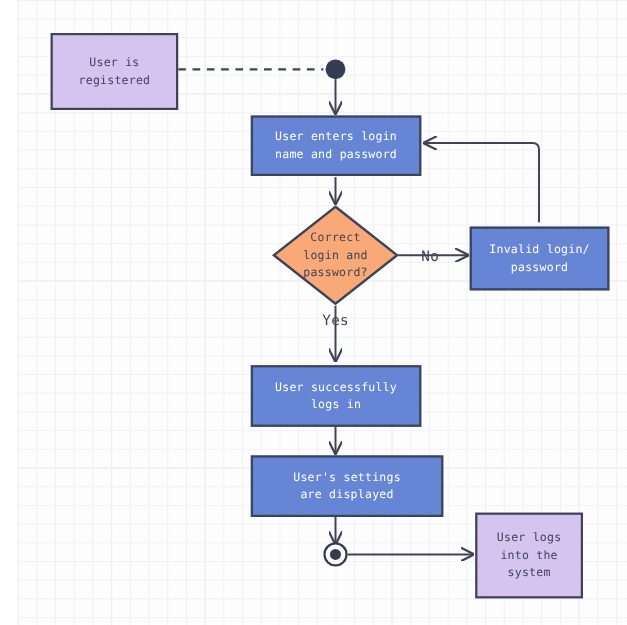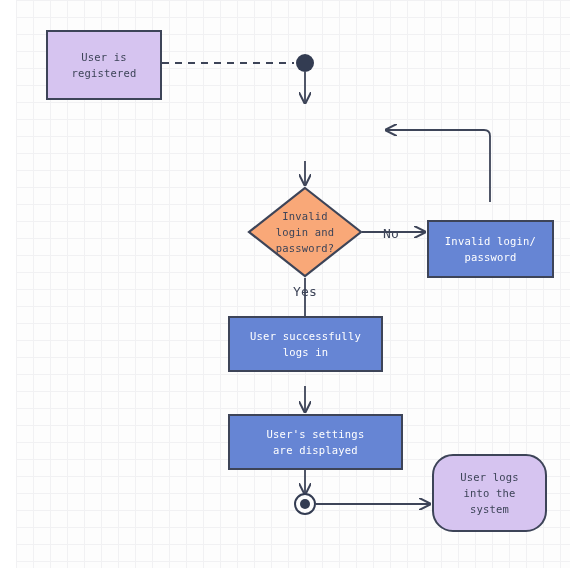--- a/index.html
+++ b/index.html
@@ -131,44 +131,46 @@
     <line x1="289" y1="470" x2="289" y2="494" stroke="#3d4458" stroke-width="1.8" marker-end="url(#arrow)"></line>
 
     <line x1="300" y1="504" x2="414" y2="504" stroke="#3d4458" stroke-width="1.8" marker-end="url(#arrow)"></line>
   </svg>
 
   <div class="node purple" style="left:30px; top:30px; width:116px; height:70px;">User is
 registered</div>
 
   <div class="start-node" style="left:280px; top:54px; width:18px; height:18px;"></div>
 
+  <div class="node blue" style="left:212px; top:105px; width:155px; height:55px;">User enters login
+name and password</div>
 
   <div class="diamond-wrap" style="left:231px; top:186px; width:116px; height:92px;">
     <svg width="116" height="92" viewBox="0 0 116 92">
       <polygon points="58,2 114,46 58,90 2,46" fill="#f9a878" stroke="#3d4458" stroke-width="2.2"></polygon>
     </svg>
-    <div class="diamond-label">Invalid
+    <div class="diamond-label">Correct
 login and
 password?</div>
   </div>
 
-  <div class="node blue" style="left:411px; top:220px; width:127px; height:58px;">Invalid login/
+  <div class="node blue" style="left:411px; top:206px; width:127px; height:58px;">Invalid login/
 password</div>
 
   <div class="edge-label" style="left:367px; top:226px;">No</div>
 
   <div class="edge-label" style="left:277px; top:284px;">Yes</div>
 
-  <div class="node blue" style="left:212px; top:316px; width:155px; height:56px;">User successfully
+  <div class="node blue" style="left:212px; top:332px; width:155px; height:56px;">User successfully
 logs in</div>
 
   <div class="node blue" style="left:212px; top:414px; width:175px; height:56px;">User's settings
 are displayed</div>
 
   <div class="end-node-outer" style="left:278px; top:493px; width:22px; height:22px;">
     <div class="end-node-inner" style="left:4px; top:4px; width:10px; height:10px;"></div>
   </div>
 
-  <div class="node purple" style="left:416px; top:454px; width:115px; height:78px;border-radius:21px;">User logs
+  <div class="node purple" style="left:416px; top:466px; width:98px; height:78px;">User logs
 into the
 system</div>
 
 </div>
 
 </body></html>

